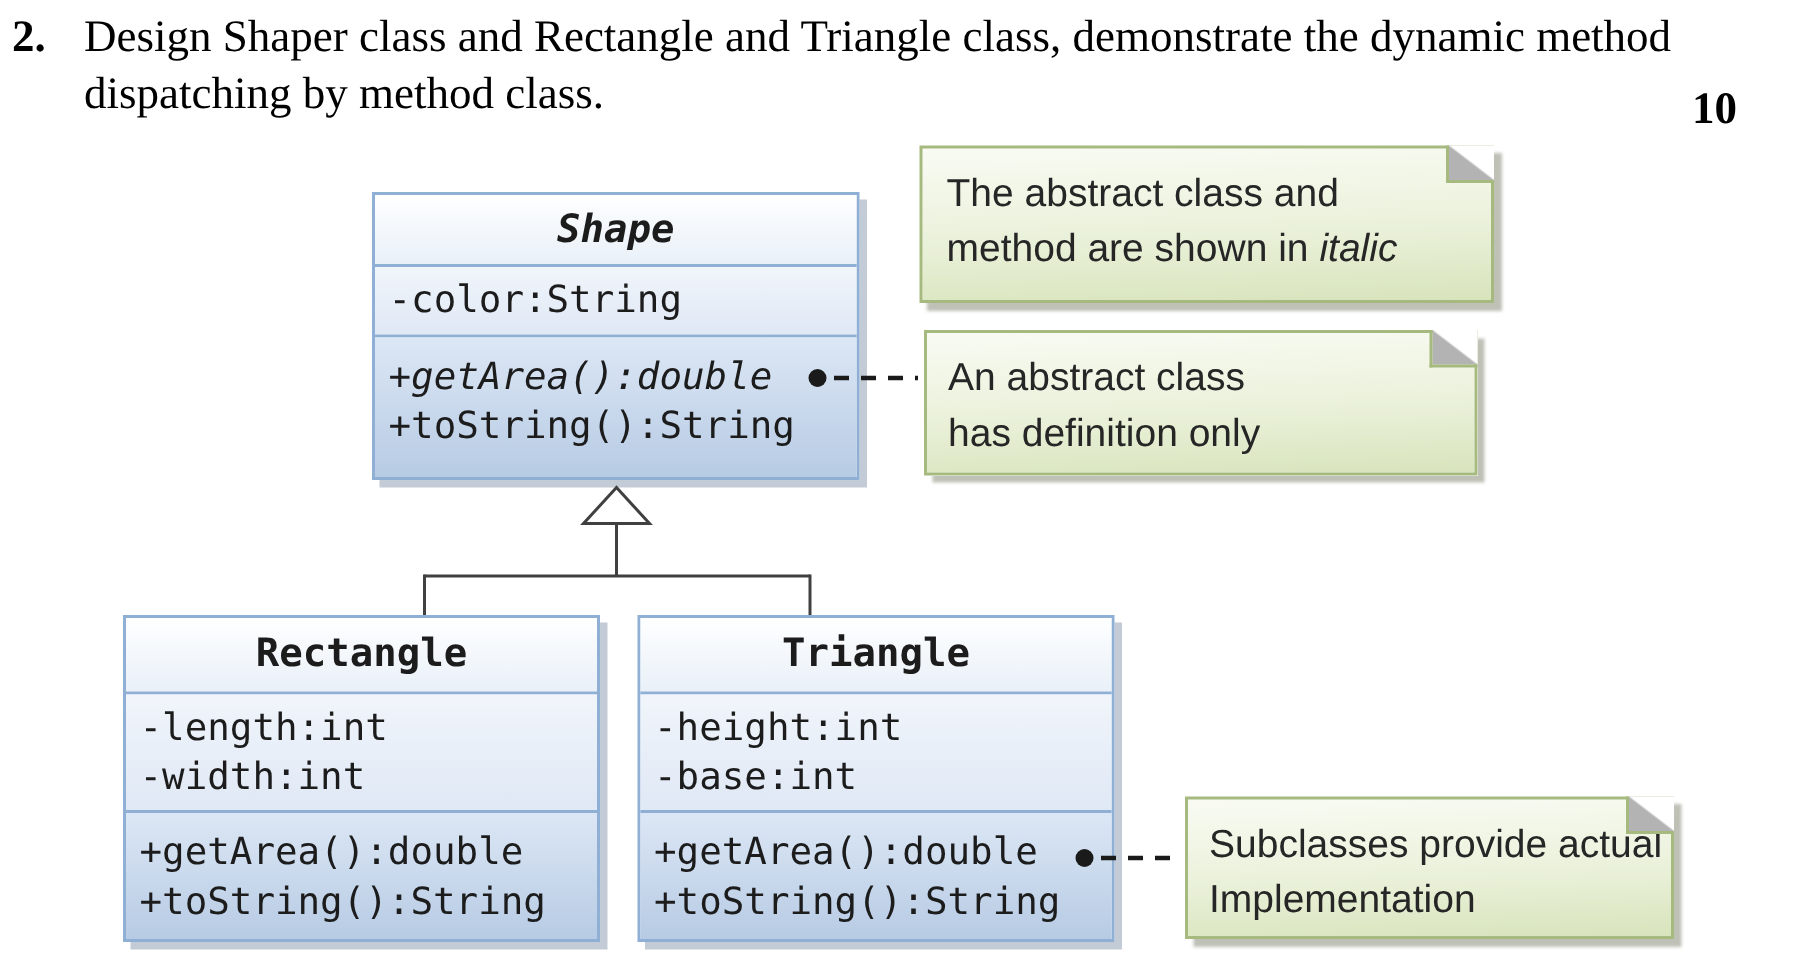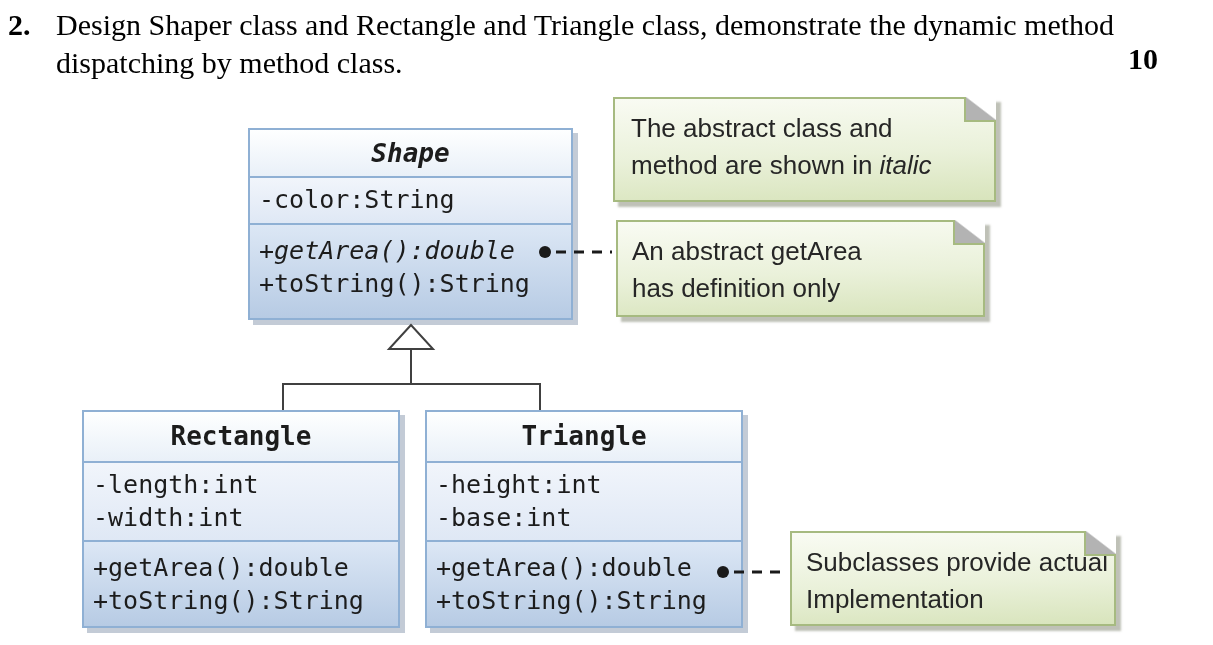--- a/index.html
+++ b/index.html
@@ -56,21 +56,21 @@
   #relations{position:absolute;left:0;top:0;width:1213px;height:645px;z-index:2;pointer-events:none;}
 </style>
 </head>
 <body>
 
 <div id="canvas">
 
   <div class="q bold" style="left:8px;top:6px;">2.</div>
   <div class="q" style="left:56px;top:6px;">Design Shaper class and Rectangle and Triangle class, demonstrate the dynamic method</div>
   <div class="q" style="left:56px;top:44px;">dispatching by method class.</div>
-  <div class="q bold" style="left:1128px;top:40px;">10</div>
+  <div class="q bold" style="left:1128px;top:54px;">10</div>
 
   <div class="cls" id="shape-box">
     <div class="cls-header italic">Shape</div>
     <div class="cls-attrs">
       <div>-color:String</div>
     </div>
     <div class="cls-methods">
       <div class="italic">+getArea():double</div>
       <div>+toString():String</div>
     </div>
@@ -101,21 +101,21 @@
   </div>
 
   <div class="note" id="note-abstract-class">
     <span class="fold"></span>
     <div class="note-line">The abstract class and</div>
     <div class="note-line"><span>method are shown in </span><span class="italic">italic</span></div>
   </div>
 
   <div class="note" id="note-abstract-method">
     <span class="fold"></span>
-    <div class="note-line">An abstract getArea</div>
+    <div class="note-line">An abstract class</div>
     <div class="note-line">has definition only</div>
   </div>
 
   <div class="note" id="note-subclasses">
     <span class="fold"></span>
     <div class="note-line">Subclasses provide actual</div>
     <div class="note-line">Implementation</div>
   </div>
 
   <svg id="relations" viewBox="0 0 1213 645" xmlns="http://www.w3.org/2000/svg">

